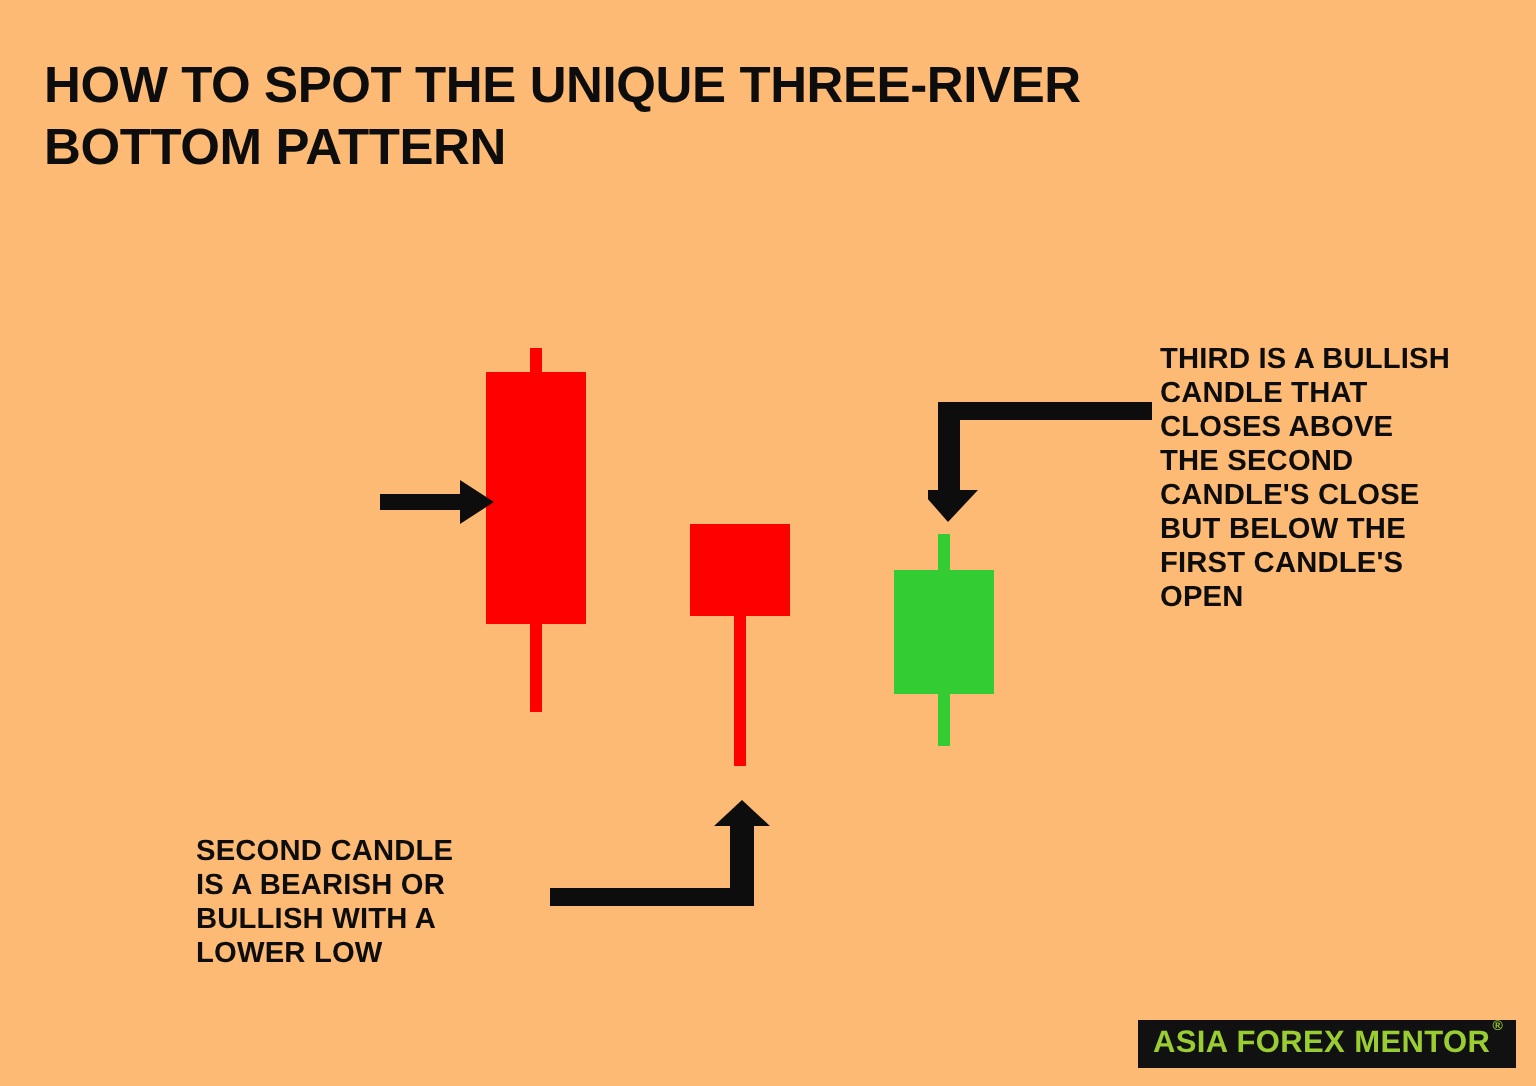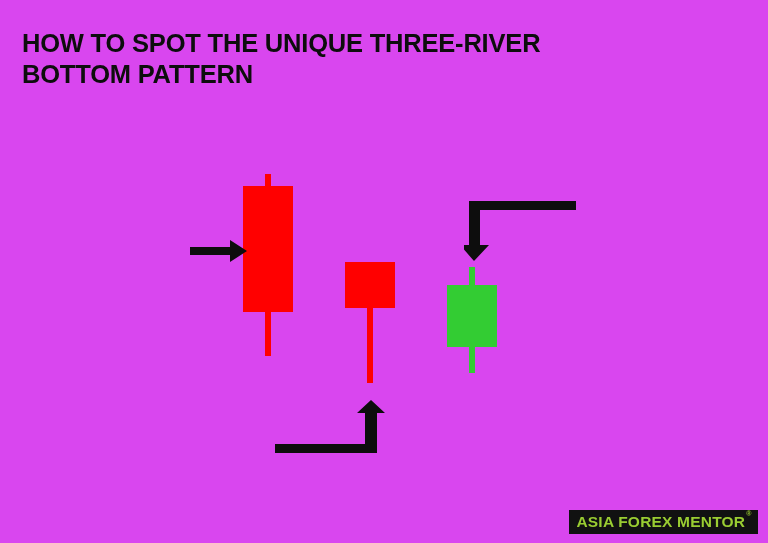--- a/index.html
+++ b/index.html
@@ -8,21 +8,21 @@
     background: #ffffff;
   }
   body {
     font-family: "Liberation Sans", sans-serif;
     -webkit-font-smoothing: antialiased;
   }
   #canvas {
     position: relative;
     width: 768px;
     height: 543px;
-    background: #d946ef;
+    background: #fdba74;
     overflow: hidden;
   }
 
   
   #title {
     position: absolute;
     left: 22px;
     top: 11px;
     width: 580px;
     font-size: 25.5px;
@@ -132,27 +132,39 @@
     <div class="wick wick-bottom"></div>
   </div>
 
 
   <div id="arrow-first" class="arrow">
     <svg width="58" height="26" viewBox="0 0 58 26">
       <path d="M0 9 L40 9 L40 2 L57 13 L40 24 L40 17 L0 17 Z" fill="#0d0d0d"></path>
     </svg>
   </div>
 
+  <div id="annot-second" class="annot">SECOND CANDLE
+IS A BEARISH OR
+BULLISH WITH A
+LOWER LOW</div>
 
   <div id="arrow-second" class="arrow">
     <svg width="115" height="55" viewBox="0 0 115 55">
       <path d="M3 54 L3 45 L93 45 L93 14 L85 14 L99 1 L113 14 L105 14 L105 54 Z" fill="#0d0d0d"></path>
     </svg>
   </div>
 
+  <div id="annot-third" class="annot">THIRD IS A BULLISH
+CANDLE THAT
+CLOSES ABOVE
+THE SECOND
+CANDLE'S CLOSE
+BUT BELOW THE
+FIRST CANDLE'S
+OPEN</div>
 
   <div id="arrow-third" class="arrow">
     <svg width="112" height="62" viewBox="0 0 112 62">
       <path d="M112 1 L112 10 L13 10 L13 45 L22 45 L7 61 L-7 45 L2 45 L2 1 Z" transform="translate(3,0)" fill="#0d0d0d"></path>
     </svg>
   </div>
 
   <div id="logo">
     <span id="logo-text"><span>ASIA FOREX MENTOR</span><span id="logo-reg">®</span></span>
   </div>

